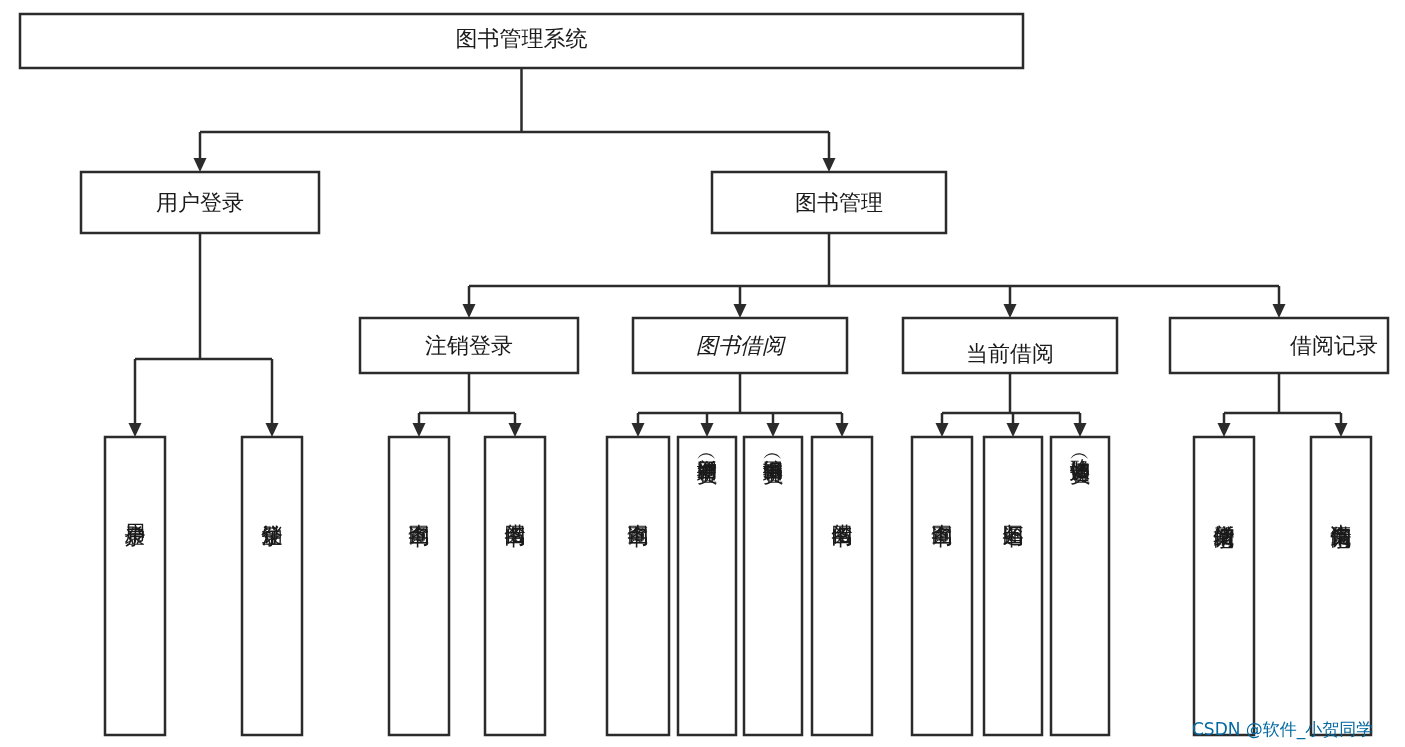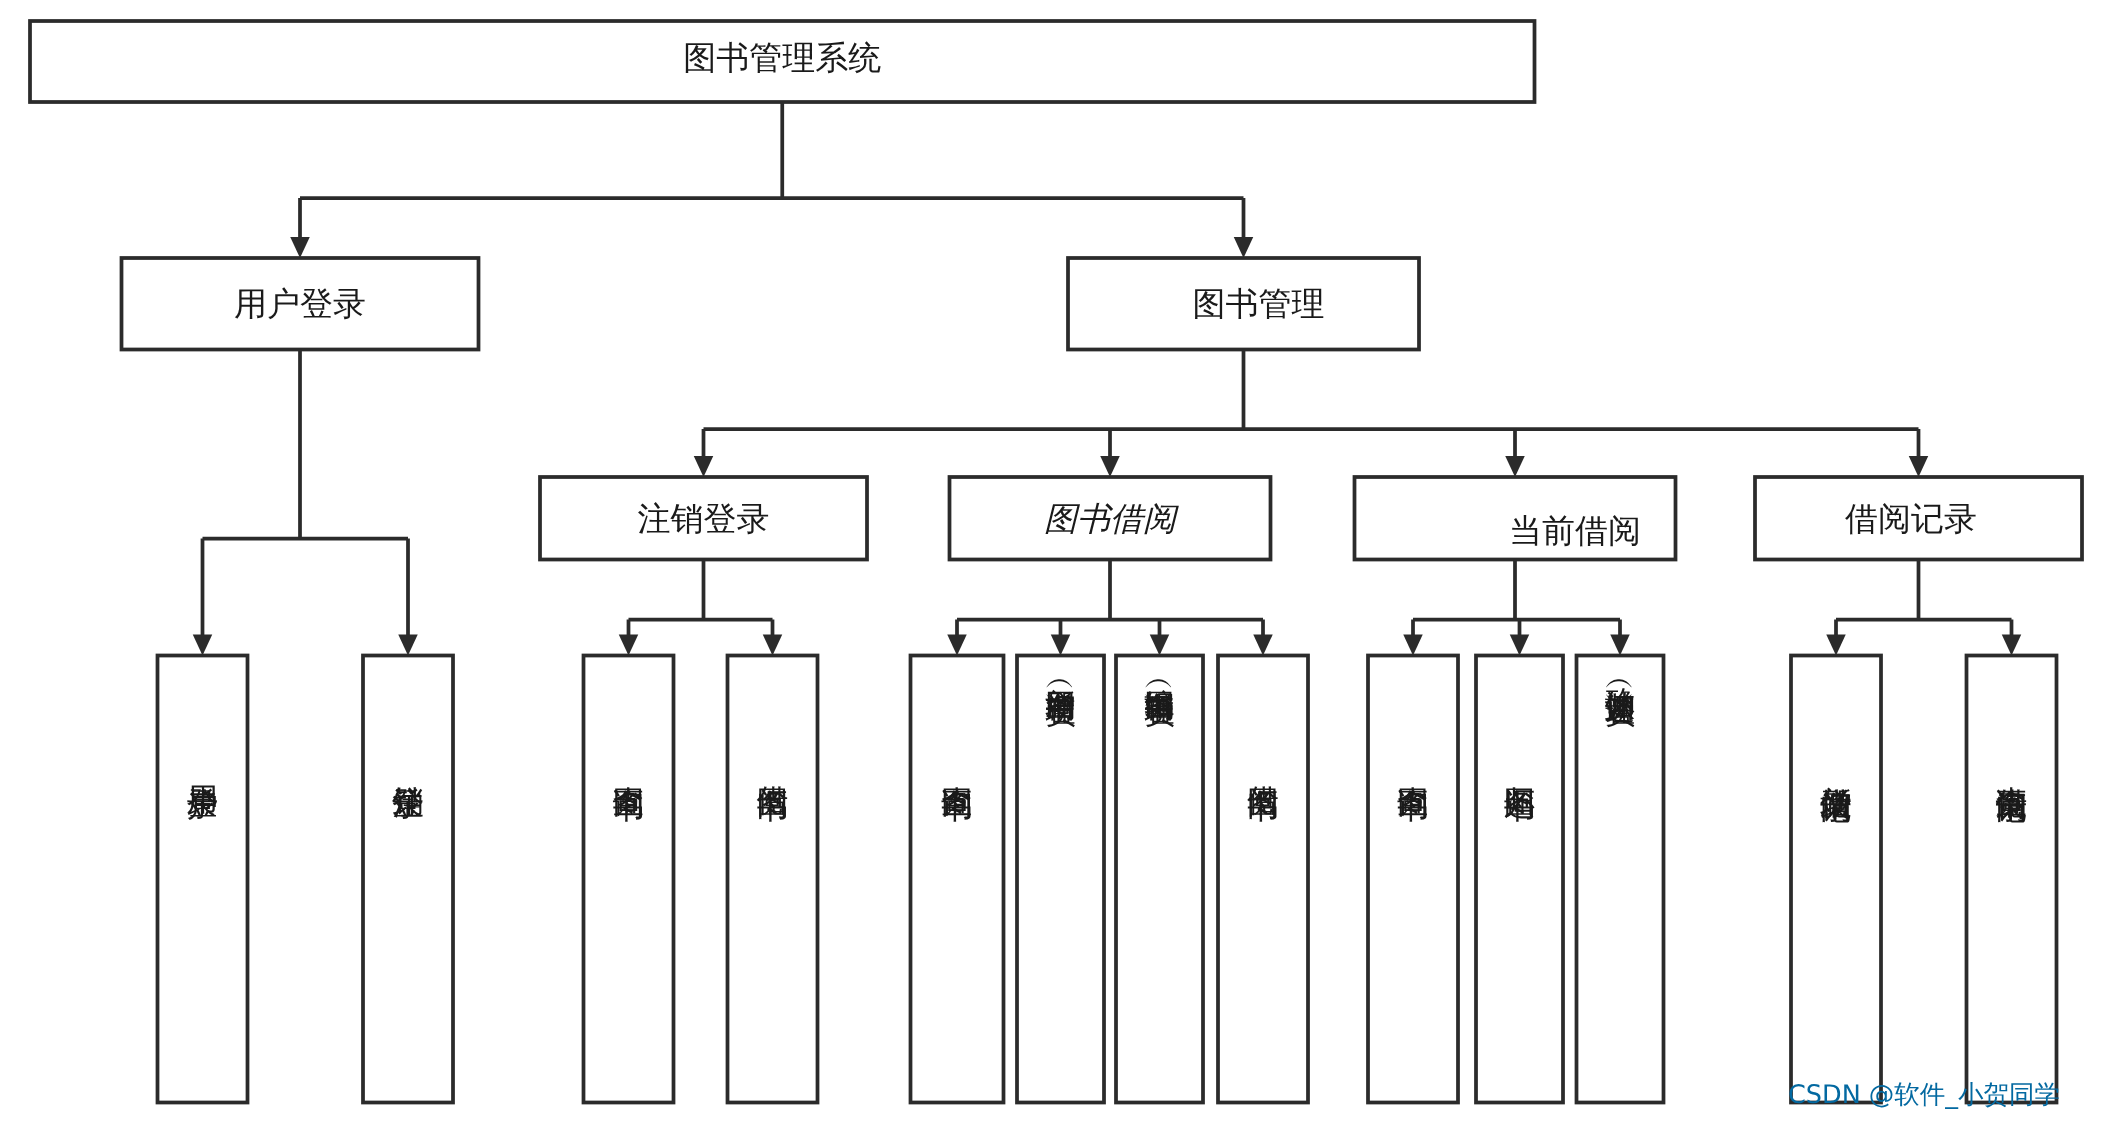--- a/index.html
+++ b/index.html
@@ -167,24 +167,24 @@
       </div>
       <div class="htext-holder" style="left: 712px; top: 172px; width: 234px; height: 61px; margin-left: 10px;">
         <span class="htext">图书管理</span>
       </div>
       <div class="htext-holder" style="left: 360px; top: 318px; width: 218px; height: 55px;">
         <span class="htext">注销登录</span>
       </div>
       <div class="htext-holder" style="left: 633px; top: 318px; width: 214px; height: 55px; font-style: italic;">
         <span class="htext">图书借阅</span>
       </div>
-      <div class="htext-holder" style="left: 903px; top: 318px; width: 214px; height: 71px; margin-left: 40px;">
+      <div class="htext-holder" style="left: 903px; top: 318px; width: 214px; height: 71px;">
         <span class="htext">当前借阅</span>
       </div>
-      <div class="htext-holder" style="left: 1170px; top: 318px; width: 208px; height: 55px;">
+      <div class="htext-holder" style="left: 1170px; top: 318px; width: 208px; height: 55px; justify-content: flex-end;">
         <span class="htext">借阅记录</span>
       </div>
       <div class="vtext-holder" style="left: 105px; top: 437px; width: 60px; height: 298px; padding-top: 70px;">
         <span class="vtext">用户登录</span>
       </div>
       <div class="vtext-holder" style="left: 242px; top: 437px; width: 60px; height: 298px; padding-top: 70px;">
         <span class="vtext">注销登录</span>
       </div>
       <div class="vtext-holder" style="left: 389px; top: 437px; width: 60px; height: 298px; padding-top: 70px;">
         <span class="vtext">查询图书</span>

